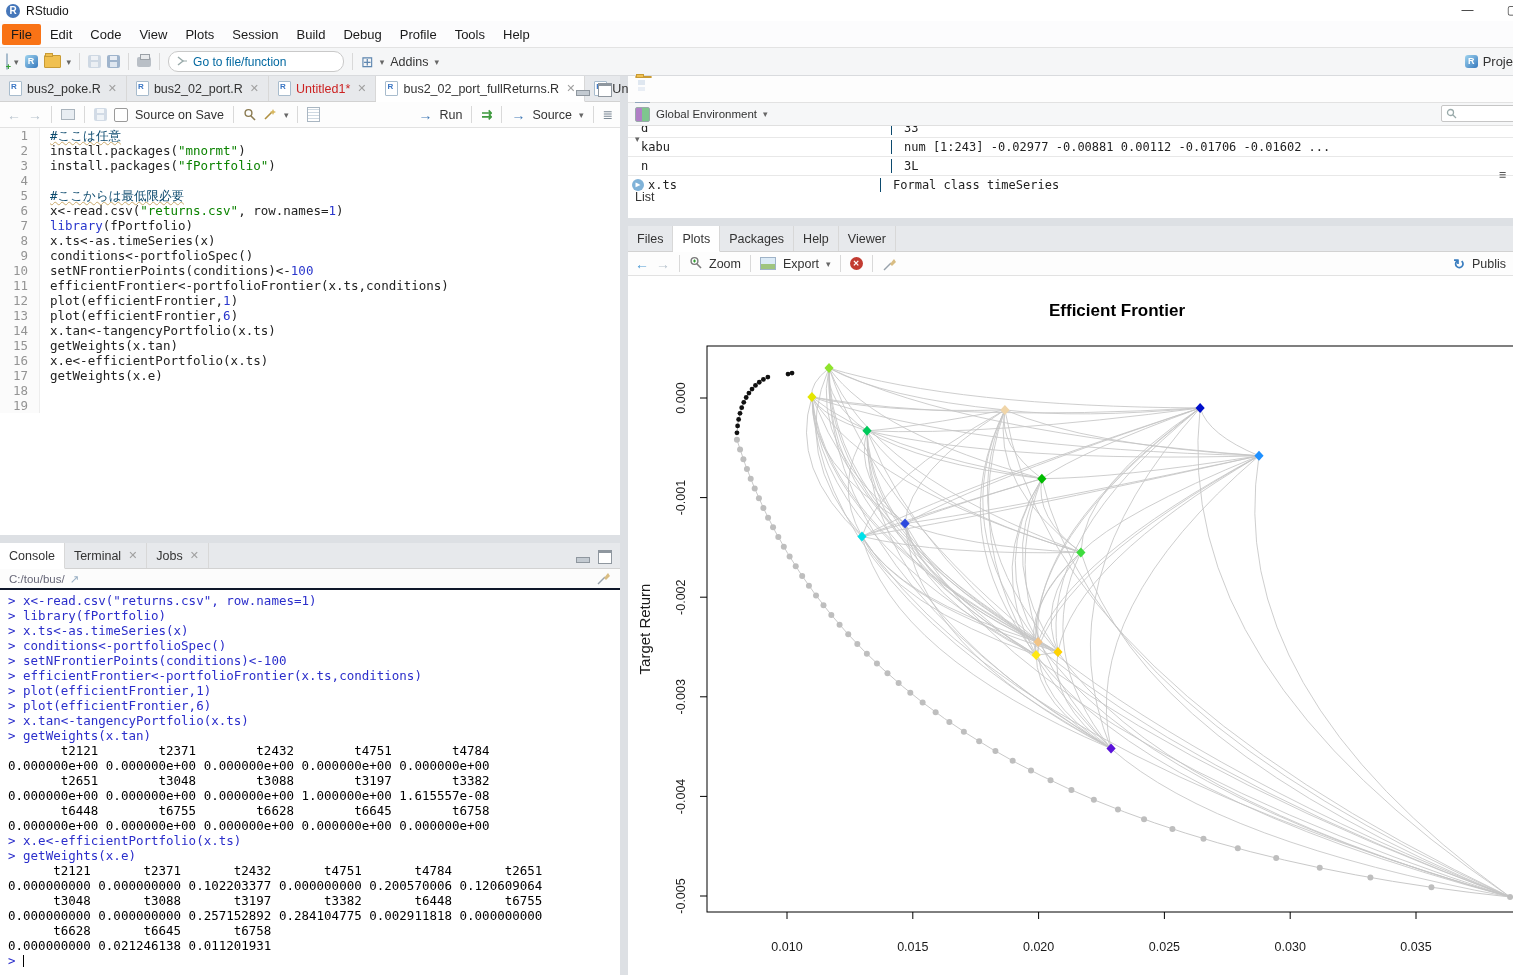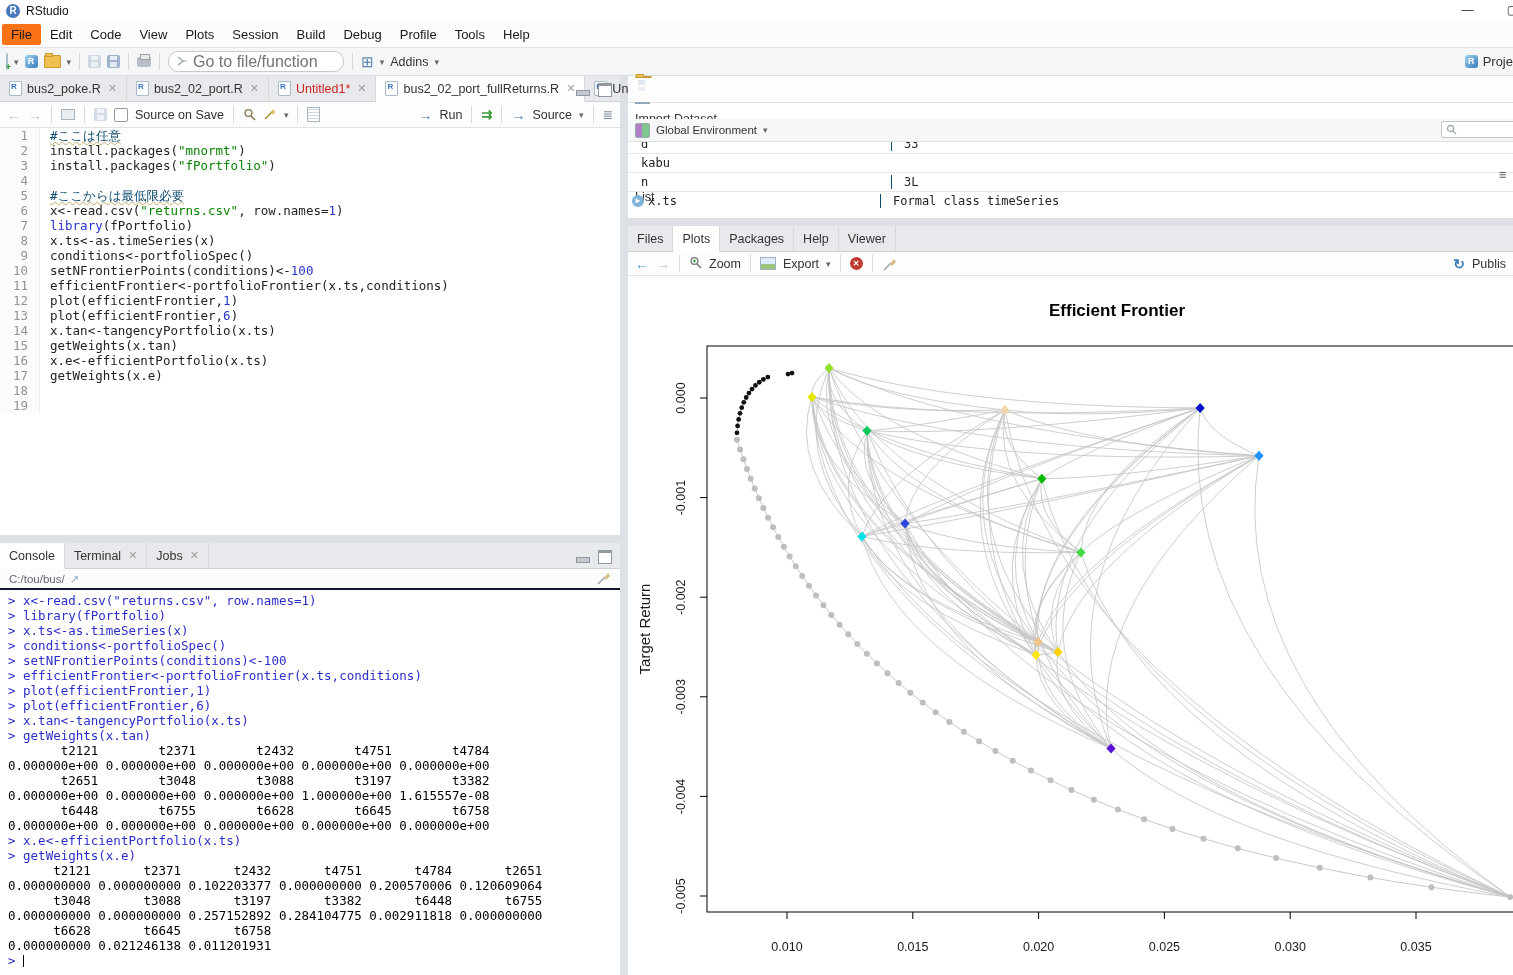--- a/index.html
+++ b/index.html
@@ -16,21 +16,21 @@
   .menubar{position:absolute;left:0;top:21px;width:100%;height:27px;background:#fcfcfd;
            border-bottom:1px solid #e3e3e3;display:flex;align-items:center;padding-left:2px;box-sizing:border-box;}
   .menuitem{padding:3px 9px;font-size:13px;color:#1a1a1a;border-radius:2px;}
   .menuitem.hl{background:#f97316;}
   .toolbar{position:absolute;left:0;top:48px;width:100%;height:28px;background:#f5f6f7;
            border-bottom:1px solid #d9dbde;display:flex;align-items:center;gap:6px;
            padding-left:6px;box-sizing:border-box;}
   .sep{width:1px;height:17px;background:#d9d9d9;margin:0 2px;}
   .dd{font-size:9px;color:#666;}
   .gotobox{display:flex;align-items:center;gap:5px;width:158px;height:19px;border:1px solid #c9c9c9;
-           border-radius:10px;background:#fff;padding:0 8px;color:#737373;font-size:16px;}
+           border-radius:10px;background:#fff;padding:0 8px;color:#0369a1;font-size:12px;}
   .tblbl{font-size:12.5px;color:#333;}
   .projbtn{margin-left:auto;display:flex;align-items:center;gap:5px;padding-right:0px;color:#333;}
   
   .pane{position:absolute;background:#fff;}
   .tabstrip{position:relative;display:flex;align-items:stretch;height:26px;background:#e7e9ec;
             border-bottom:1px solid #d2d2d2;font-size:12.5px;color:#333;box-sizing:border-box;}
   .tab{display:flex;align-items:center;gap:5px;padding:0 9px;border-right:1px solid #d8d8d8;}
   .tab.active{background:#fff;margin-bottom:-1px;border-bottom:1px solid #fff;}
   .tab .x{color:#a0a0a0;font-size:11px;margin-left:2px;}
   .tab.modified .lbl{color:#cc2222;}
@@ -68,21 +68,21 @@
            background:#fcfcfc;font-size:11.5px;color:#667;padding:0 9px;box-sizing:border-box;}
   .constext{font-family:"DejaVu Sans Mono","Liberation Mono",monospace;font-size:12.5px;
             line-height:15px;white-space:pre;padding:3px 0 0 8px;overflow:hidden;}
   .cl-in{color:#2b2ecb;}
   .cl-out{color:#000;}
   .caret{display:inline-block;width:1px;height:12px;background:#000;vertical-align:-2px;}
   
   .envtool{display:flex;gap:8px;height:26px;border-bottom:1px solid #e2e2e2;
            background:#fdfdfd;padding:0 7px;font-size:12.5px;color:#333;flex-direction:column;}
   .genvbar{display:flex;align-items:center;height:22px;background:#f6f7f8;border-bottom:1px solid #e0e0e0;
-           padding:0 7px;font-size:11.5px;color:#333;gap:6px;position:relative;margin-top:16px;}
+           padding:0 7px;font-size:11.5px;color:#333;gap:6px;position:relative;}
   .searchbox{position:absolute;right:-16px;top:2px;width:88px;height:17px;border:1px solid #c6c6c6;
              border-radius:2px;background:#fff;display:flex;align-items:center;padding-left:4px;box-sizing:border-box;}
   .envrows{overflow:hidden;font-family:"DejaVu Sans Mono","Liberation Mono",monospace;font-size:12px;}
   .envrow{display:flex;align-items:center;height:18px;border-bottom:1px solid #e8e8e8;}
   .envrow .nm{flex:0 0 250px;padding-left:13px;}
   .envrow .vl{padding-left:12px;border-left:1px solid #0c4a6e;}
   .expander{width:12px;height:12px;border-radius:50%;background:#7fb2d8;color:#fff;font-size:8px;
             line-height:12px;text-align:center;margin-left:2px;}
   .envrow.noexp .nm{padding-left:13px;}
   .rcube{width:13px;height:13px;border-radius:3px;background:linear-gradient(135deg,#9fd4ef,#3678bd);
@@ -311,20 +311,21 @@
           </svg>
       </div>
     </div>
     <div class="envrows" id="env-rows" style="height:66px;">
         <div class="envrow noexp" style="margin-top: -7px;">
           <span class="nm">d</span>
           <span class="vl">33</span>
         </div>
         <div class="envrow noexp">
           <span class="nm">kabu</span>
+          <span class="vl">num [1:243] -0.02977 -0.00881 0.00112 -0.01706 -0.01602 ...</span>
         </div>
         <div class="envrow noexp">
           <span class="nm">n</span>
           <span class="vl">3L</span>
         </div>
         <div class="envrow">
           <span class="nm" style="display: flex; align-items: center; padding-left: 2px;"><span class="expander" style="margin-right: 4px;">▶</span>x.ts</span>
           <span class="vl">Formal class timeSeries</span>
         </div>
       </div>

